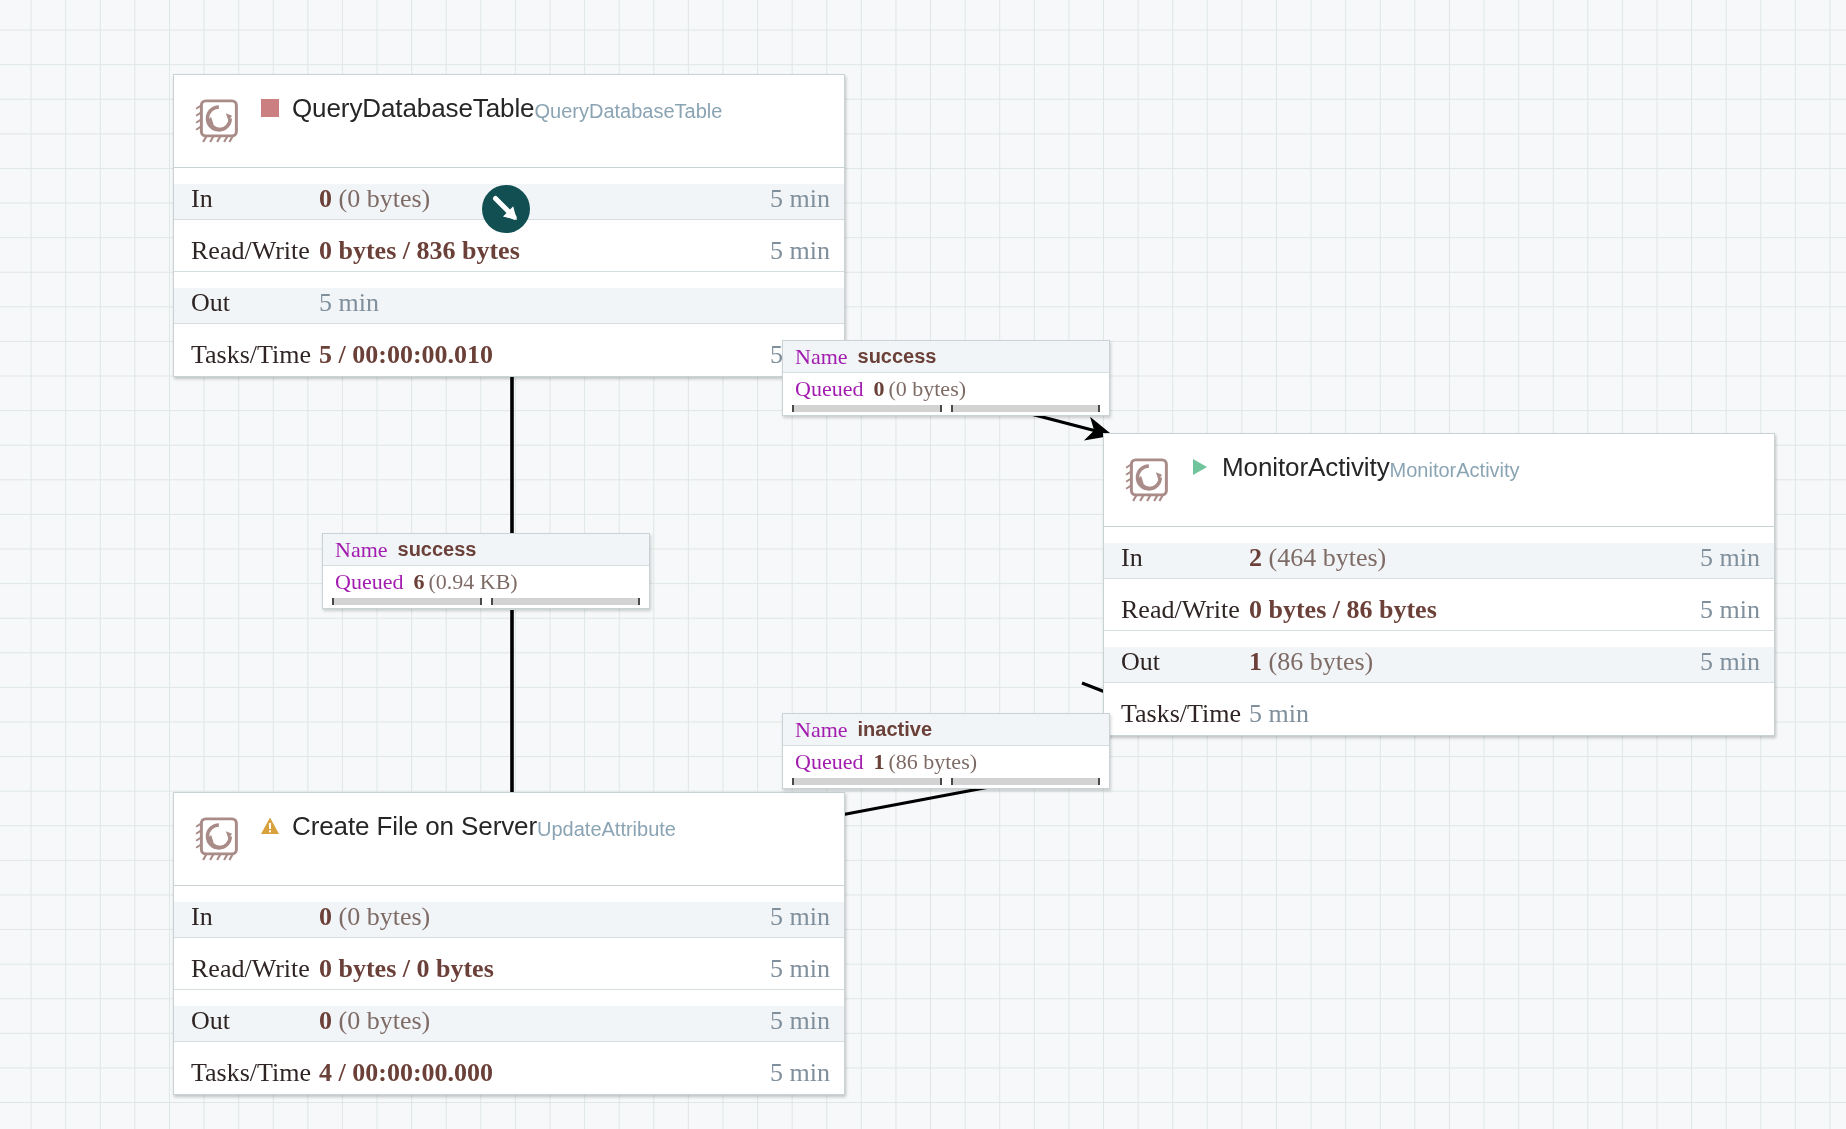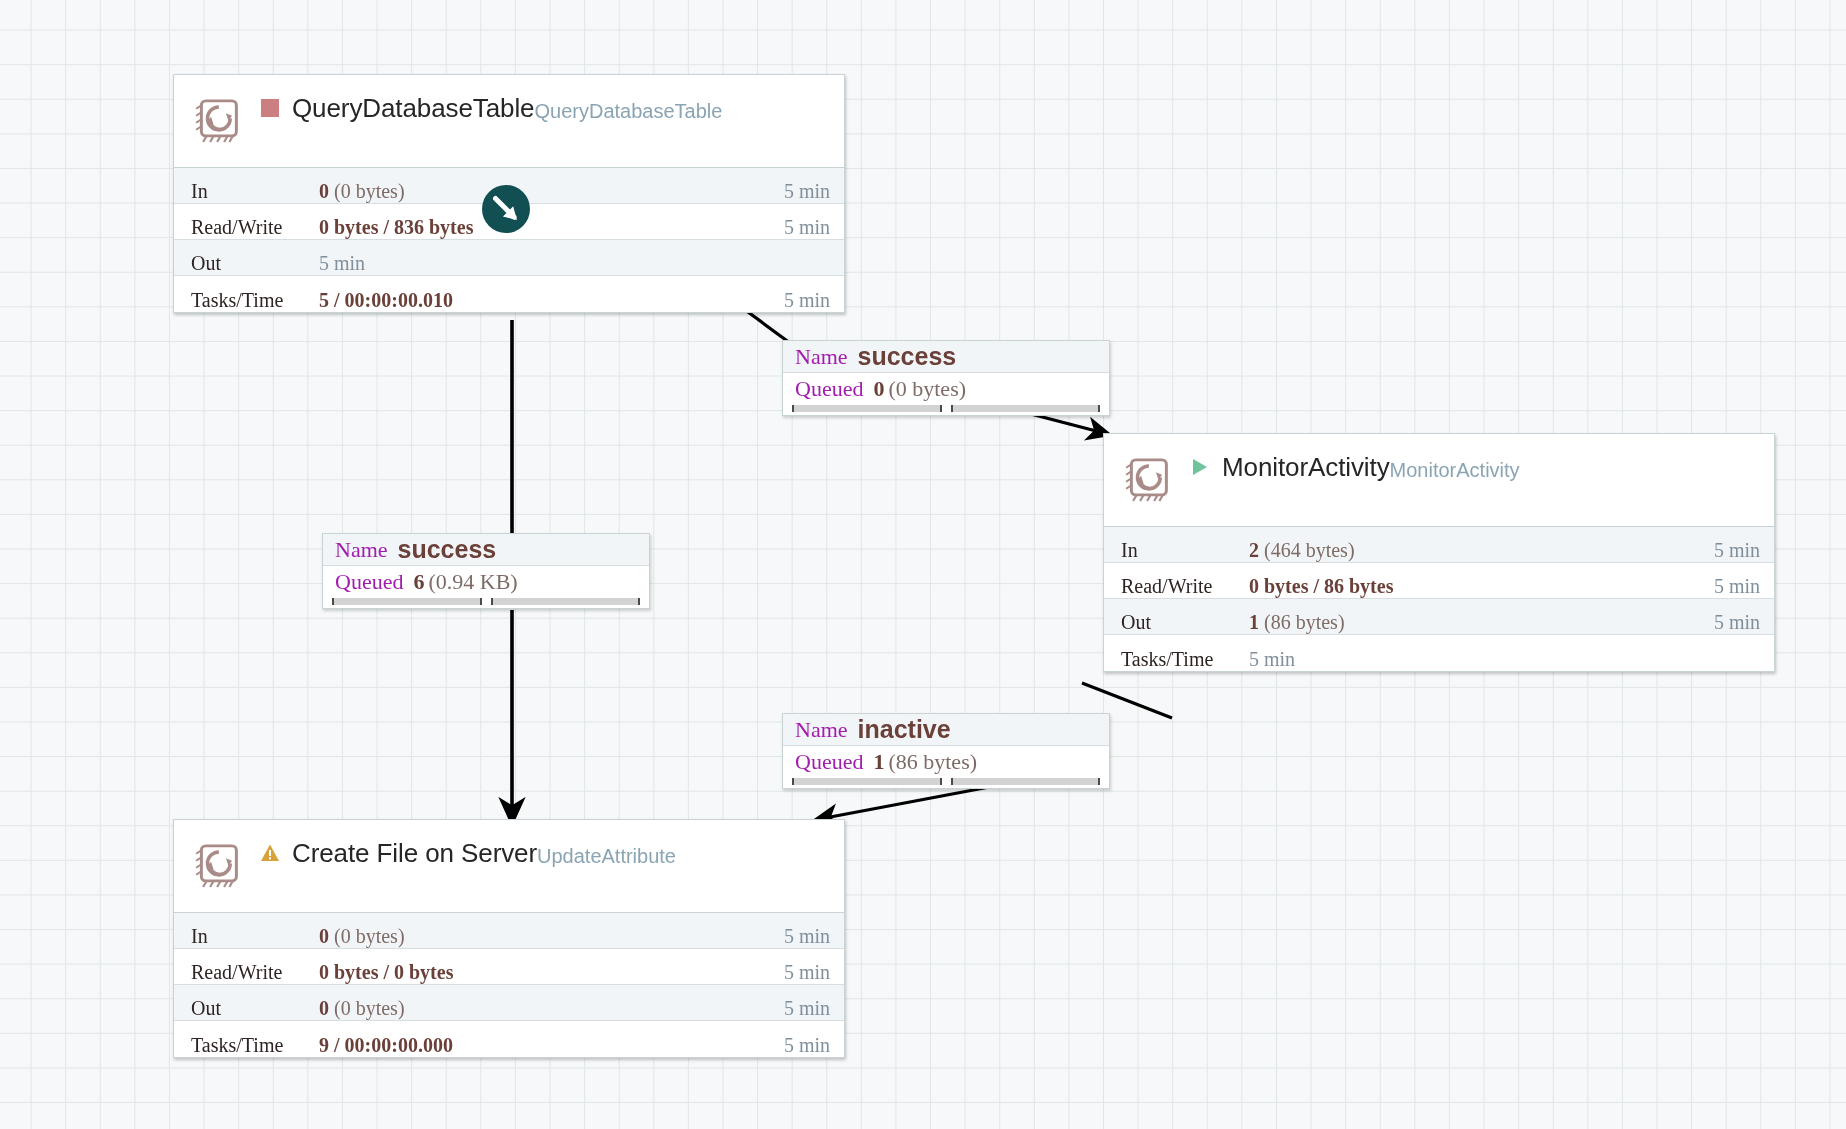--- a/index.html
+++ b/index.html
@@ -96,27 +96,28 @@
     margin-top: 7px;
     white-space: nowrap;
   }
 
   
   .stats {
     border-top: 1px solid #c9d3d6;
   }
   .stat-row {
     display: flex;
-    align-items: flex-end;
+    align-items: flex-start;
     height: 36px;
     padding: 0 14px 0 17px;
     box-sizing: border-box;
-    font-size: 20px;
+    font-size: 26px;
     color: #4a3b38;
     border-bottom: 1px solid #d7dee2;
+    margin-top: 16px;
   }
   .stat-row:last-child { border-bottom: none; }
   .stat-row.odd { background: #f2f5f7; }
   .stat-row.even { background: #ffffff; }
 
   .stat-label {
     flex: 0 0 auto;
     color: #2e2423;
     white-space: nowrap;
   }
@@ -157,21 +158,21 @@
     font-size: 22px;
     color: #3a2d2b;
     white-space: nowrap;
   }
   .conn-row.name { background: #f2f5f7; border-bottom: 1px solid #d7dee2; }
   .conn-row.queued { background: #ffffff; }
   .conn-key { margin-right: 10px; color: #a21caf; }
   .conn-val-bold {
     font-family: "Liberation Sans", sans-serif;
     font-weight: bold;
-    font-size: 25px;
+    font-size: 20px;
     color: #6b4039;
   }
   .conn-count { font-weight: bold; color: #6b4039; margin-right: 4px; }
   .conn-size { color: #7e6b66; }
 
   .conn-gauges {
     display: flex;
     gap: 9px;
     padding: 0 9px 3px 9px;
     background: #ffffff;
@@ -310,21 +311,21 @@
         <span class="stat-value"><b>1</b><span class="muted"> (86 bytes)</span></span>
         <span class="stat-time">5 min</span>
       </div>
       <div class="stat-row even">
         <span class="stat-label" style="width:128px">Tasks/Time</span>
         <span class="stat-time">5 min</span>
       </div>
     </div>
   </div>
 
-  <div class="node" style="left:173px; top:819px; width:672px;">
+  <div class="node" style="left:173px; top:792px; width:672px;">
     <div class="node-header">
       <svg class="chip-icon" viewBox="0 0 64 64">
         <g fill="none" stroke="#a98b88" stroke-width="3.4">
           <rect x="13" y="9" width="40" height="40" rx="5"></rect>
           <path d="M13,14 L7,18 M13,22 L7,26 M13,30 L7,34 M13,38 L7,42" stroke-width="2.4"></path>
           <path d="M19,49 L15,56 M27,49 L23,56 M35,49 L31,56 M43,49 L39,56 M49,49 L45,56" stroke-width="2.4"></path>
         </g>
         <path d="M33,16 A13,13 0 1,0 46,29" fill="none" stroke="#a98b88" stroke-width="4"></path>
         <path d="M22,29 A13,13 0 0,0 35,42" fill="none" stroke="#a98b88" stroke-width="4"></path>
         <path d="M41,23 L48,26 L44,32 Z" fill="#a98b88"></path>
@@ -353,21 +354,21 @@
         <span class="stat-value"><b>0 bytes / 0 bytes</b><span class="muted"></span></span>
         <span class="stat-time">5 min</span>
       </div>
       <div class="stat-row odd">
         <span class="stat-label" style="width:128px">Out</span>
         <span class="stat-value"><b>0</b><span class="muted"> (0 bytes)</span></span>
         <span class="stat-time">5 min</span>
       </div>
       <div class="stat-row even">
         <span class="stat-label" style="width:128px">Tasks/Time</span>
-        <span class="stat-value"><b>9 / 00:00:00.000</b><span class="muted"></span></span>
+        <span class="stat-value"><b>4 / 00:00:00.000</b><span class="muted"></span></span>
         <span class="stat-time">5 min</span>
       </div>
     </div>
   </div>
 
   <div class="conn" style="left:782px; top:340px;">
     <div class="conn-row name">
       <span class="conn-key">Name</span>
       <span class="conn-val-bold">success</span>
     </div>

